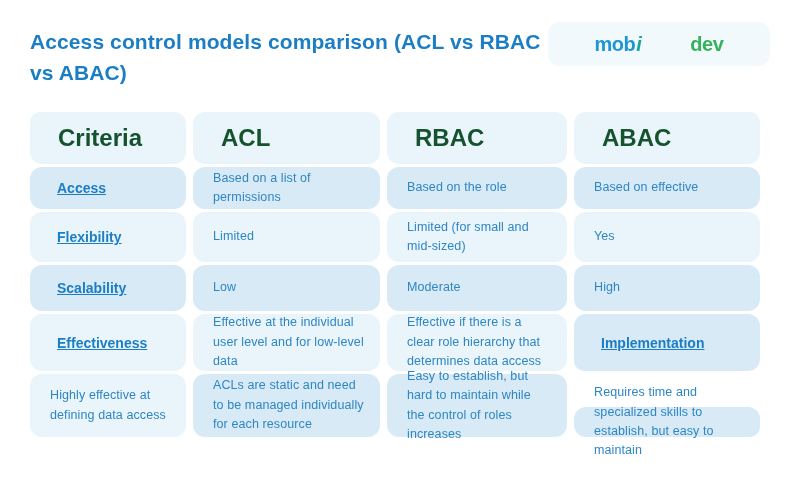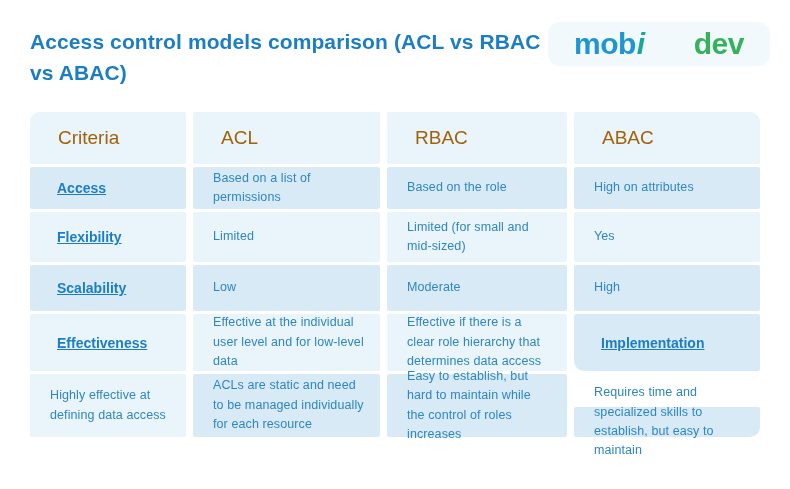--- a/index.html
+++ b/index.html
@@ -7,37 +7,37 @@
               font-family:"Liberation Sans", sans-serif; overflow:hidden; }
   .page { position:relative; width:790px; height:489px; background:#ffffff; }
 
   
   .header { position:absolute; top:22px; left:30px; width:740px;
             display:flex; justify-content:space-between; align-items:flex-start; }
   .title { width:520px; font-size:21px; font-weight:bold; color:#1b7ec5;
            line-height:31px; letter-spacing:0.1px; margin-top:4px; }
   .logo-pill { width:223px; height:44px; background:#f2f9fd; border-radius:12px;
                display:flex; align-items:center; justify-content:center;
-               font-size:30px; font-weight:bold; letter-spacing:-0.5px; }
+               font-size:20px; font-weight:bold; letter-spacing:-0.5px; }
   .logo-mob { color:#1e96d4; }
   .logo-i   { color:#18a79e; font-style:italic; padding:0 1px; }
   .logo-dev { color:#35b25c;margin-left:48px; }
 
   
   .table { position:absolute; left:30px; top:112px;
            display:grid;
            grid-template-columns:156px 187px 180px 186px;
            grid-template-rows:52px 42px 50px 46px 57px 63px;
            column-gap:7px; row-gap:3px; }
-  .cell { display:flex; align-items:center; border-radius:2px;
+  .cell { display:flex; align-items:center; border-radius:12px;
           padding:6px 16px 6px 20px; }
   .light { background:#e9f4fb; }
   .dark  { background:#d9eaf7; }
 
-  .head-cell  { font-size:19px; font-weight:normal; color:#a16207; padding-left:28px; }
+  .head-cell  { font-size:24px; font-weight:bold; color:#14532d; padding-left:28px; }
   .label-cell { font-size:14px; font-weight:bold; color:#1b7ec5; padding-left:27px;text-decoration:underline; }
   .data-cell  { font-size:12.5px; color:#2e86c4; line-height:1.55; letter-spacing:0.1px; }
 
   .corner-tl { border-top-left-radius:10px; }
   .corner-tr { border-top-right-radius:10px; }
   .corner-bl { border-bottom-left-radius:10px; }
   .corner-br { border-bottom-right-radius:10px;margin-top:33px; }
 </style>
 </head>
 <body>
@@ -56,21 +56,21 @@
   <div class="table">
 
     <div class="cell light head-cell corner-tl">Criteria</div>
     <div class="cell light head-cell">ACL</div>
     <div class="cell light head-cell">RBAC</div>
     <div class="cell light head-cell corner-tr">ABAC</div>
 
     <div class="cell dark label-cell">Access</div>
     <div class="cell dark data-cell">Based on a list of permissions</div>
     <div class="cell dark data-cell">Based on the role</div>
-    <div class="cell dark data-cell">High on attributes</div>
+    <div class="cell dark data-cell">Based on effective</div>
 
     <div class="cell light label-cell">Flexibility</div>
     <div class="cell light data-cell">Limited</div>
     <div class="cell light data-cell">Limited (for small and mid-sized)</div>
     <div class="cell light data-cell">Yes</div>
 
     <div class="cell dark label-cell">Scalability</div>
     <div class="cell dark data-cell">Low</div>
     <div class="cell dark data-cell">Moderate</div>
     <div class="cell dark data-cell">High</div>

